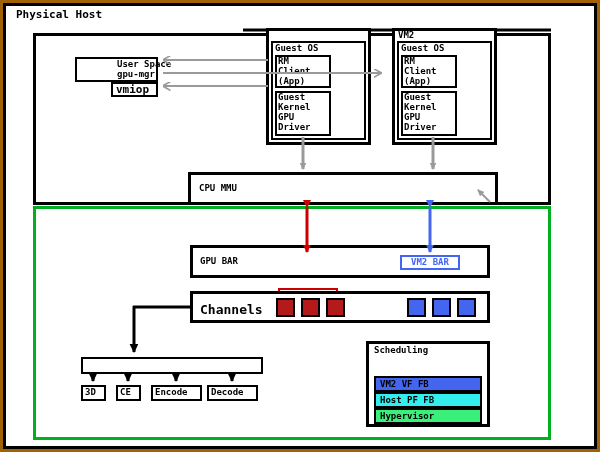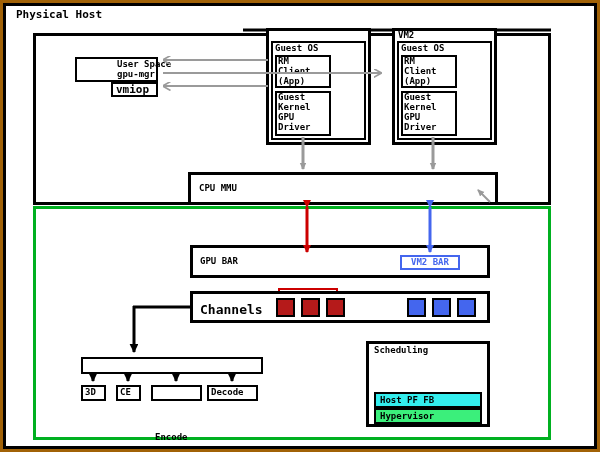--- a/index.html
+++ b/index.html
@@ -130,28 +130,30 @@
 
   <div class="box abs" style="left:81px;top:357px;width:182px;height:17px;"></div>
 
   <div class="box abs" style="left:81px;top:385px;width:25px;height:16px;"></div>
   <div class="lbl" style="left:85px;top:387px;font-size:9px;">3D</div>
 
   <div class="box abs" style="left:116px;top:385px;width:25px;height:16px;"></div>
   <div class="lbl" style="left:120px;top:387px;font-size:9px;">CE</div>
 
   <div class="box abs" style="left:151px;top:385px;width:51px;height:16px;"></div>
-  <div class="lbl" style="left:155px;top:387px;font-size:9px;margin-top:45px;">Encode</div>
+  <div class="lbl" style="left:155px;top:387px;font-size:9px;">Encode</div>
 
   <div class="box abs" style="left:207px;top:385px;width:51px;height:16px;"></div>
   <div class="lbl" style="left:211px;top:387px;font-size:9px;">Decode</div>
 
   <div class="box abs box-thick" style="left:366px;top:341px;width:124px;height:86px;"></div>
   <div class="lbl" style="left:374px;top:345px;font-size:9px;">Scheduling</div>
 
+  <div class="fbbar" style="left:374px;top:376px;width:108px;height:16px;background:#4466ee;
+       font-size:9px;line-height:12px;padding-left:4px;">VM2 VF FB</div>
   <div class="fbbar" style="left:374px;top:408px;width:108px;height:16px;background:#3bef7b;
        font-size:9px;line-height:12px;padding-left:4px;">Hypervisor</div>
   <div class="fbbar" style="left:374px;top:392px;width:108px;height:16px;background:#33eeee;
        font-size:9px;line-height:12px;padding-left:4px;">Host PF FB</div>
 
   <svg class="ov" viewBox="0 0 600 452">
     <defs>
       <marker id="grayArrow" markerWidth="7" markerHeight="7" refX="6" refY="3.2" orient="auto" markerUnits="userSpaceOnUse">
         <path d="M0,0 L7,3.2 L0,6.4 z" fill="#9a9a9a"></path>
       </marker>

